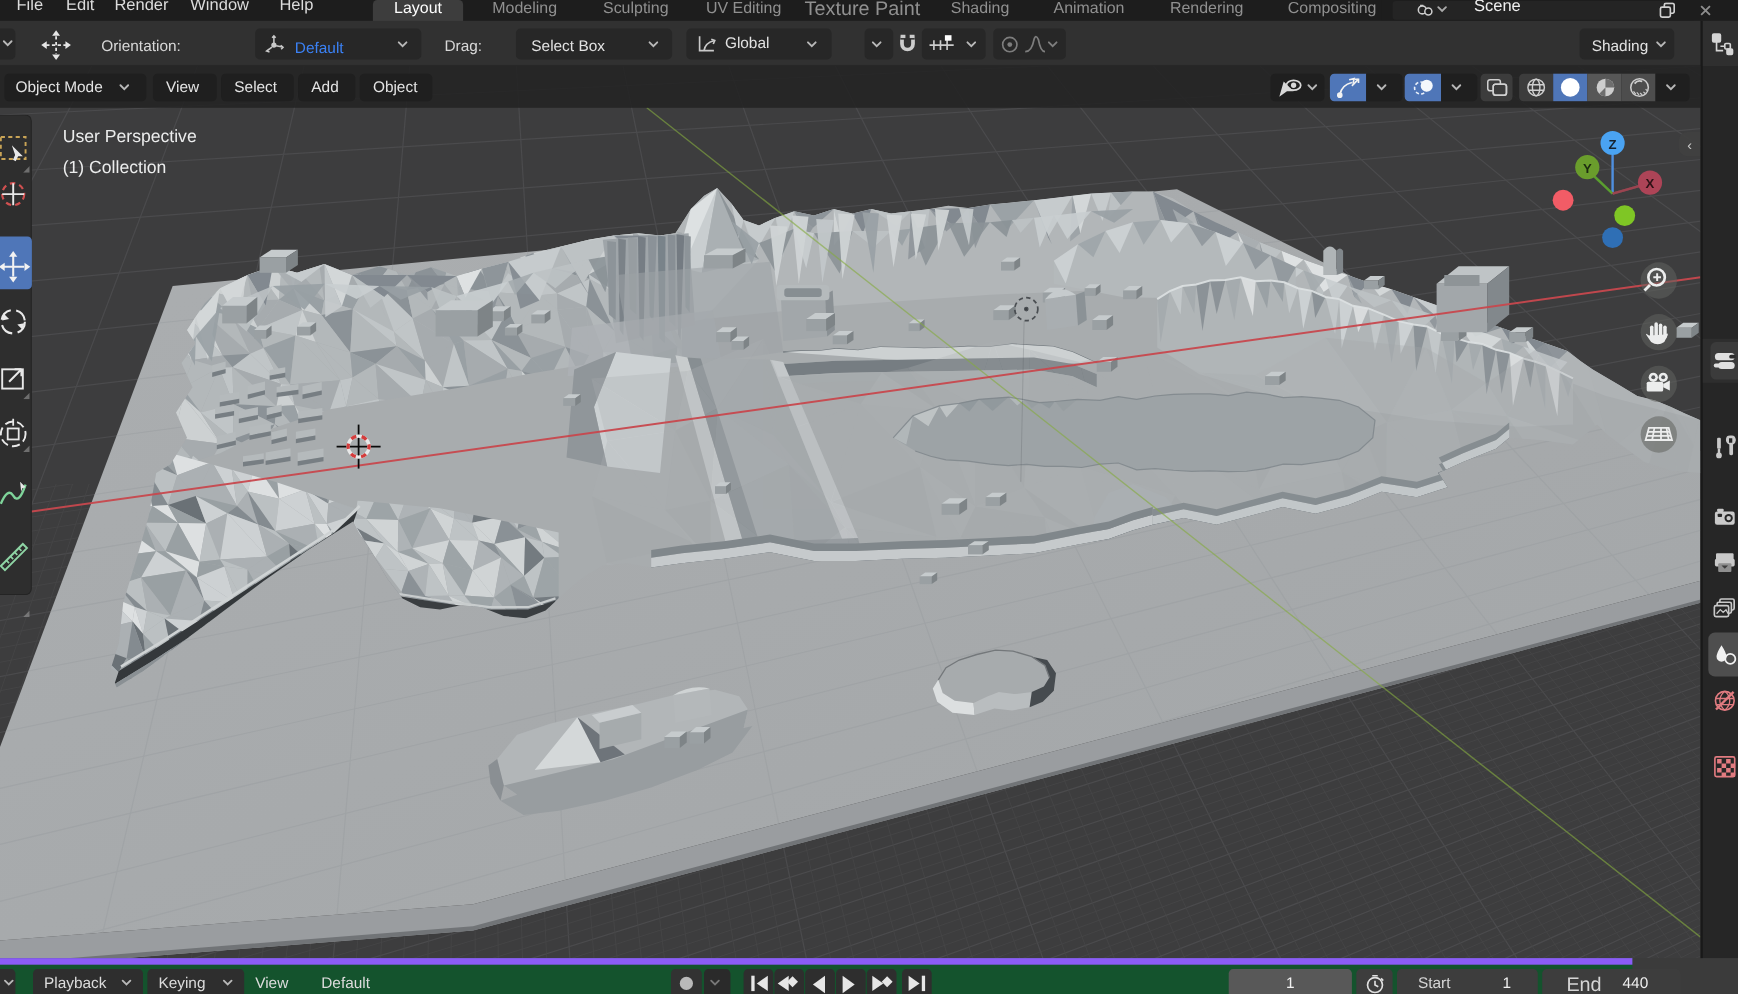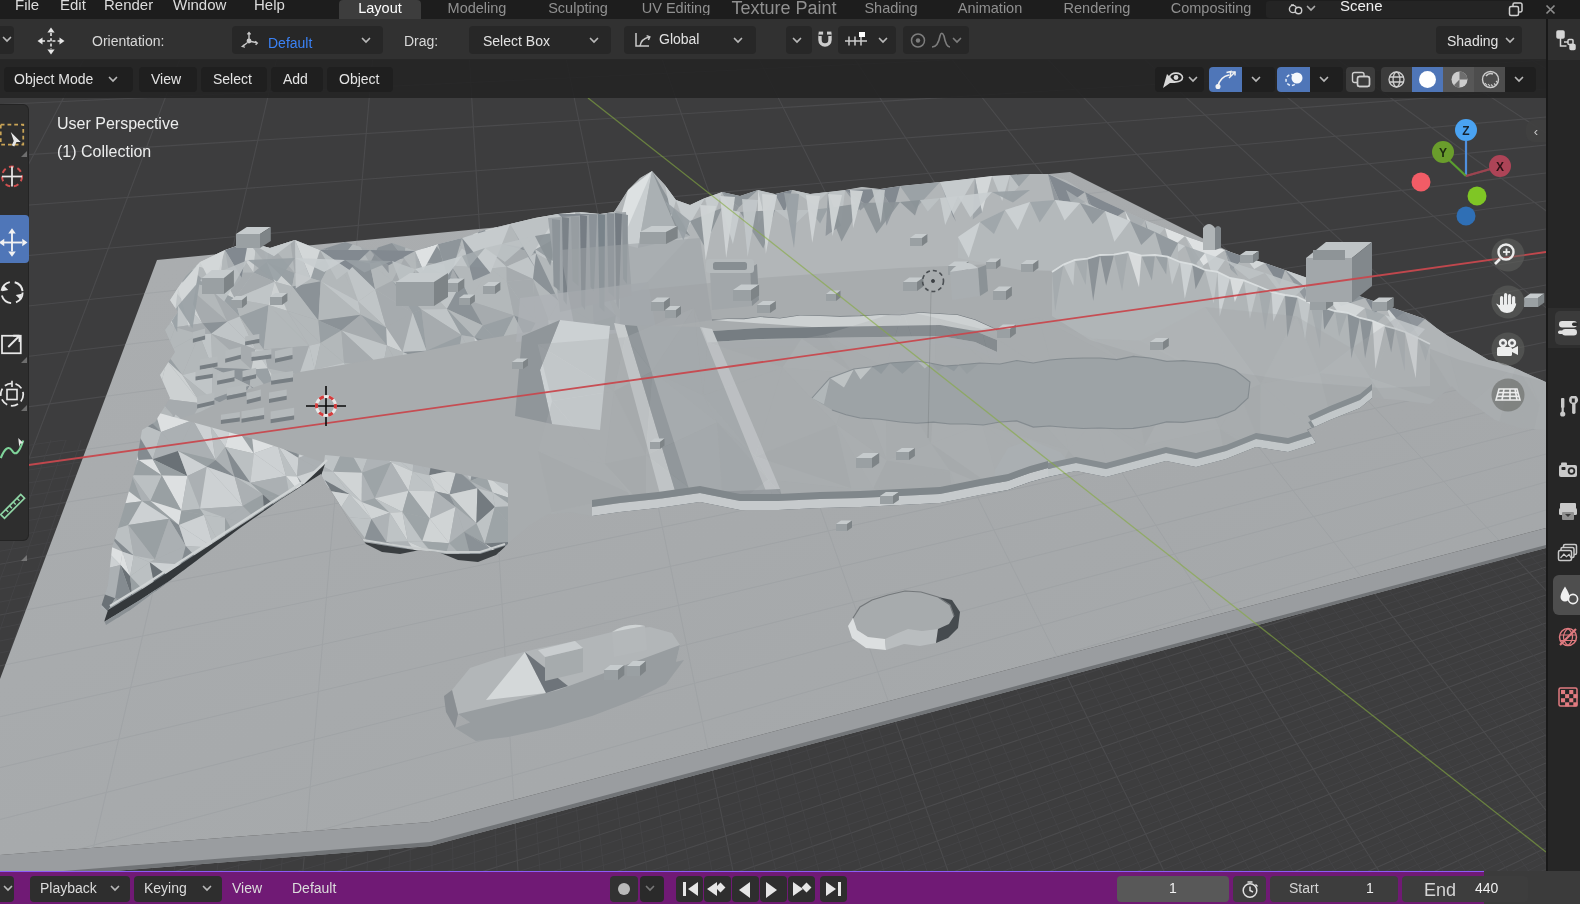--- a/index.html
+++ b/index.html
@@ -2238,21 +2238,21 @@
         <rect x="12.2" y="4.0" width="4.1" height="4.1"></rect>
         <rect x="8.1" y="8.1" width="4.1" height="4.1"></rect>
         <rect x="16.299999999999997" y="8.1" width="4.1" height="4.1"></rect>
         <rect x="4.0" y="12.2" width="4.1" height="4.1"></rect>
         <rect x="12.2" y="12.2" width="4.1" height="4.1"></rect>
         <rect x="8.1" y="16.299999999999997" width="4.1" height="4.1"></rect>
         <rect x="16.299999999999997" y="16.299999999999997" width="4.1" height="4.1"></rect>
       </g>
     </svg>
 </div>
-<div style="position:absolute;left:0;top:871px;width:1484px;height:33px;background:#701a75;border-top:1px solid #8b5cf6">
+<div style="position:absolute;left:0;top:871px;width:1484px;height:33px;background:#14532d;border-top:6px solid #8b5cf6">
 <div style="position:absolute;left:-14px;top:4px;width:28px;height:26px;background:#2e2e2e;border-radius:4px;"></div>
 <svg style="position:absolute;left:3px;top:13px" width="10" height="7" viewBox="0 0 10 7">
       <path d="M1.5 1.5 L5 5 L8.5 1.5" stroke="#b8b8b8" stroke-width="1.7" fill="none" stroke-linecap="round"></path>
     </svg>
 <div style="position:absolute;left:30px;top:4px;width:100px;height:26px;background:#2e2e2e;border-radius:4px;"></div>
 <div style="position:absolute;left:40px;top:8px;font-size:14px;color:#dcdcdc">Playback</div>
 <svg style="position:absolute;left:110px;top:13px" width="10" height="7" viewBox="0 0 10 7">
       <path d="M1.5 1.5 L5 5 L8.5 1.5" stroke="#b8b8b8" stroke-width="1.7" fill="none" stroke-linecap="round"></path>
     </svg>
 <div style="position:absolute;left:134px;top:4px;width:88px;height:26px;background:#2e2e2e;border-radius:4px;"></div>

